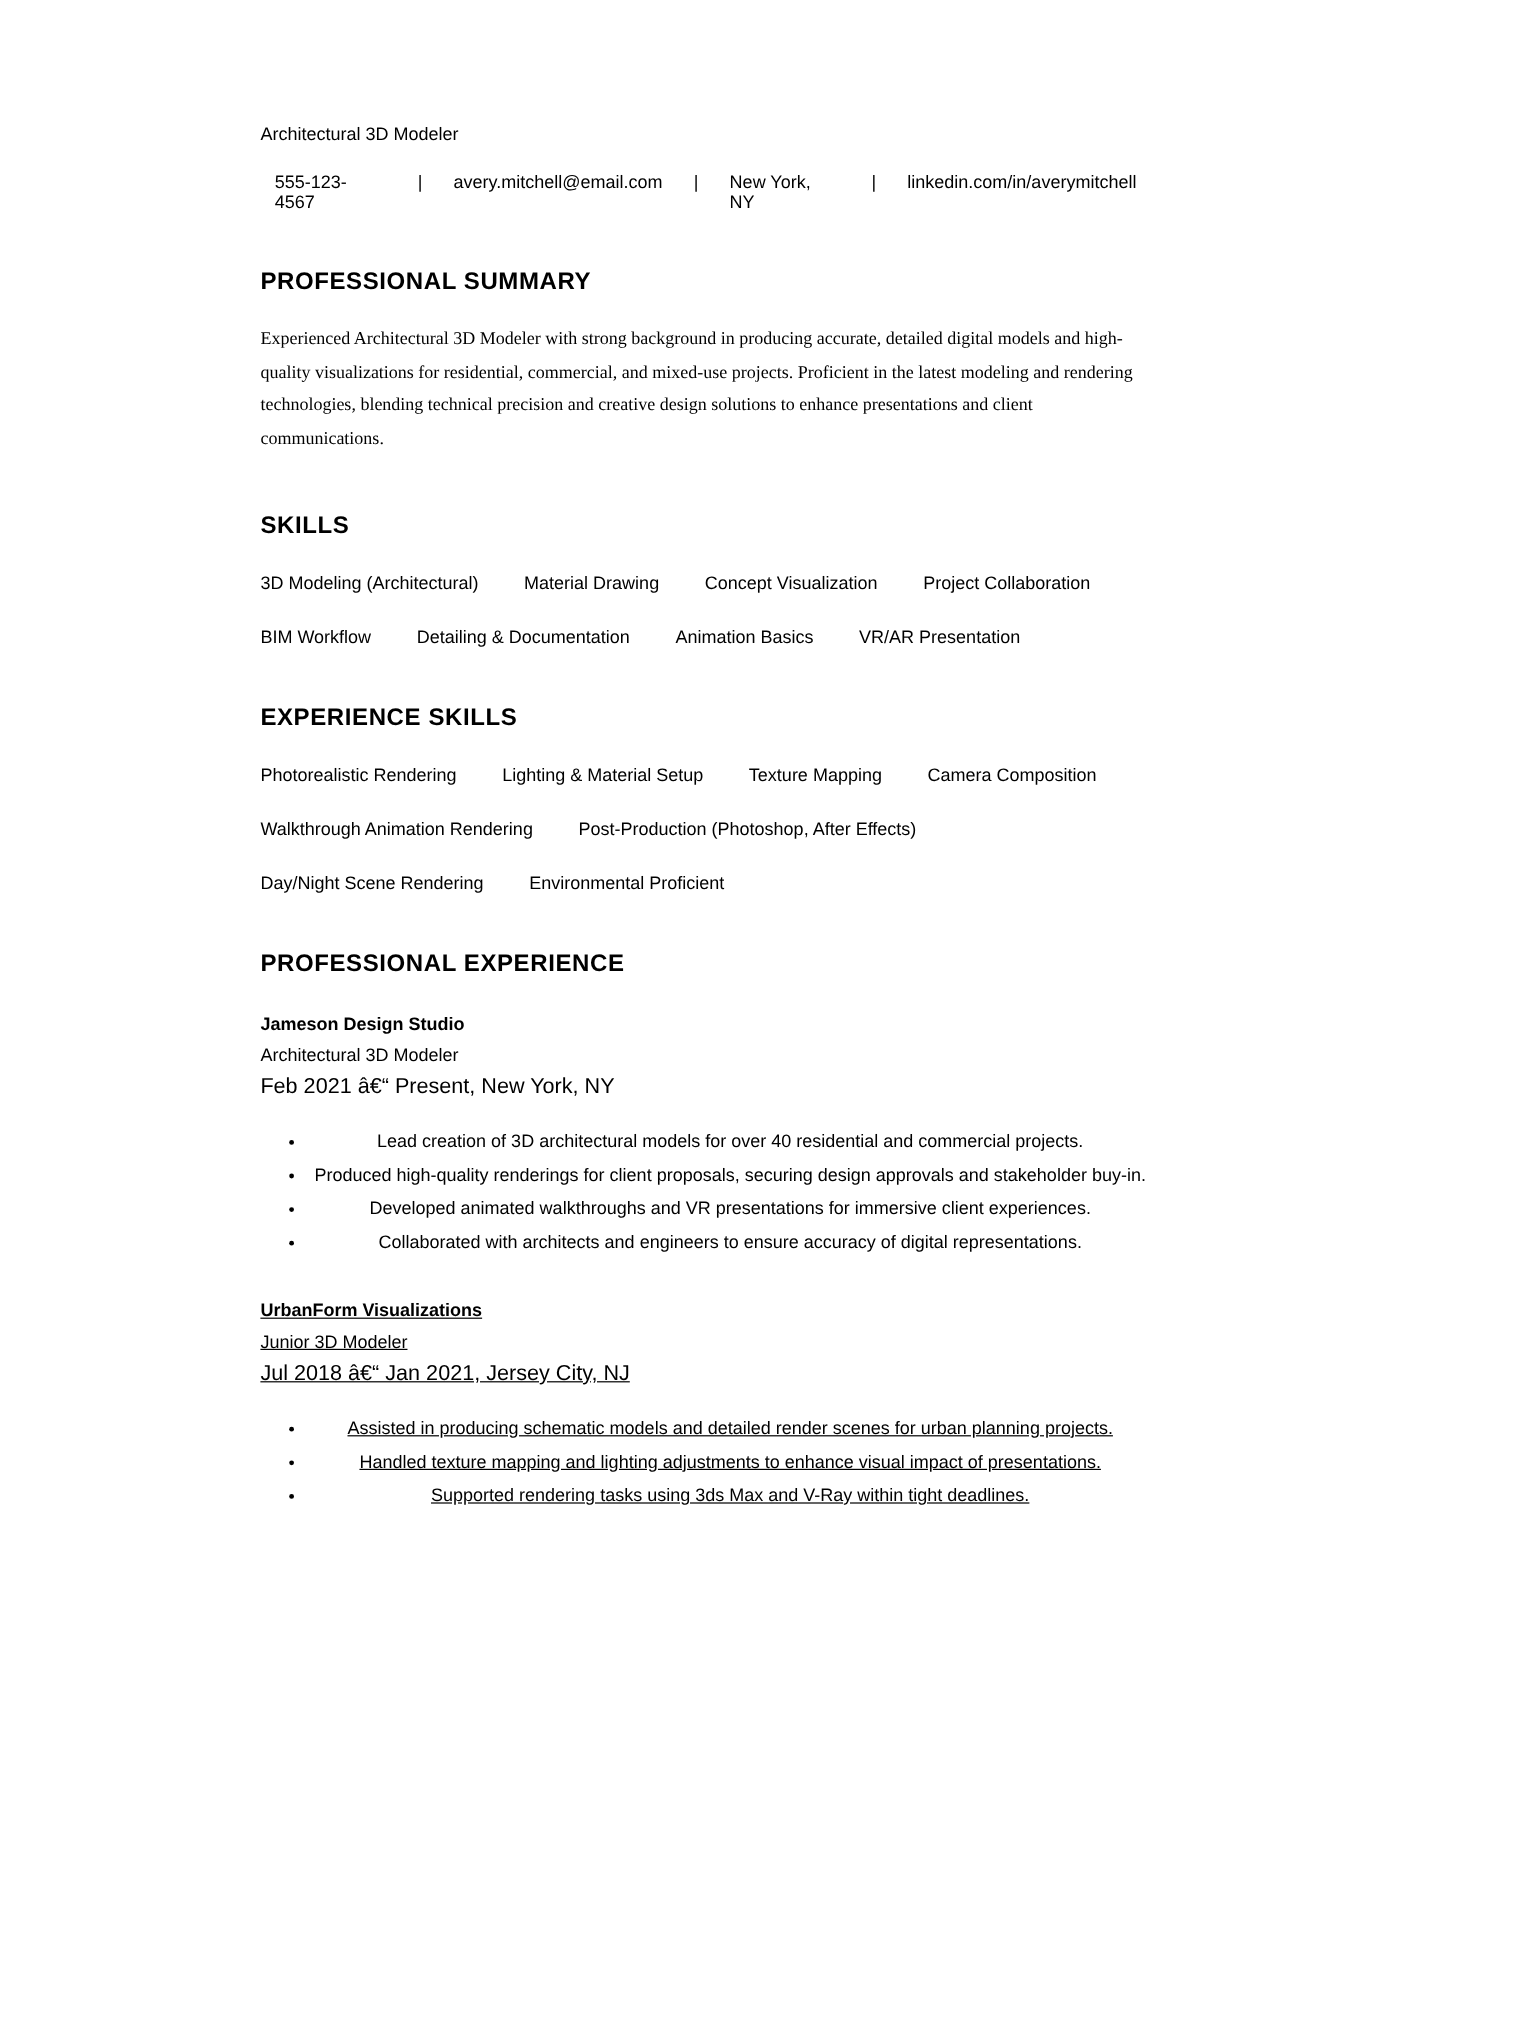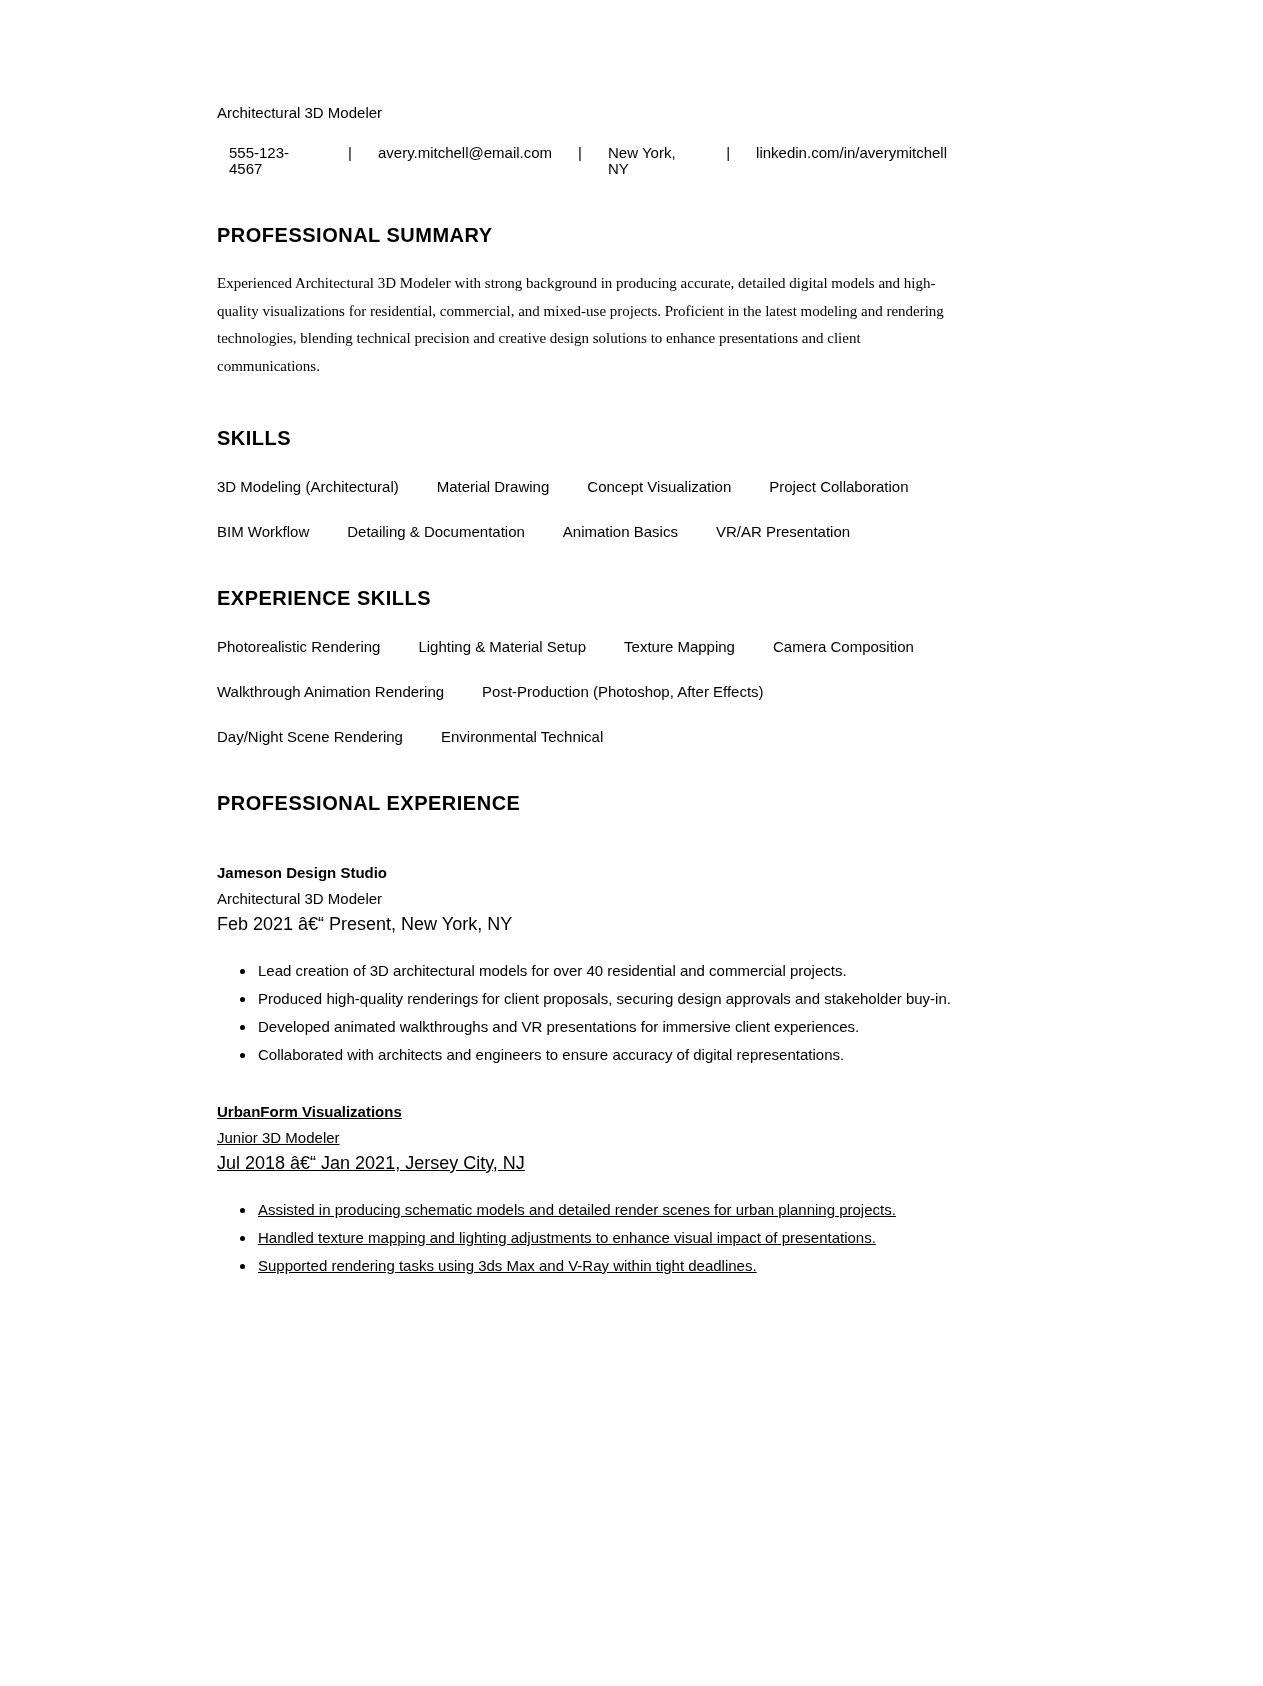--- a/index.html
+++ b/index.html
@@ -57,21 +57,21 @@
   .skills-list {
     display: flex;
     flex-wrap: wrap;
     column-gap: 38px;
     row-gap: 28px;
     margin-top: 31px;
     line-height: 17px;
   }
 
   
-  .entry { margin-top: 47px; }
+  .entry { margin-top: 28px; }
   .entry + .entry { margin-top: 29px; text-decoration: underline; }
   .entry h3 {
     font-size: 15px;
     font-weight: bold;
     line-height: 27px;
     margin: 0;
   }
   .entry .role {
     font-size: 15px;
     line-height: 26px;
@@ -79,20 +79,21 @@
   }
   .entry .date {
     font-size: 18px;
     line-height: 25px;
     margin: 0;
   }
   .entry ul {
     margin: 20px 0 0 0;
     padding: 0 0 0 39px;
     line-height: 28px;
+    text-align: center;
   }
   .entry li { margin: 0; padding-left: 2px; }
 </style>
 </head>
 <body>
 
 <div class="page">
   <div class="content">
 
     <div class="resume-header">
@@ -130,21 +131,21 @@
     <section>
       <h2>EXPERIENCE SKILLS</h2>
       <div class="skills-list">
         <span class="skill">Photorealistic Rendering</span>
         <span class="skill">Lighting &amp; Material Setup</span>
         <span class="skill">Texture Mapping</span>
         <span class="skill">Camera Composition</span>
         <span class="skill">Walkthrough Animation Rendering</span>
         <span class="skill">Post-Production (Photoshop, After Effects)</span>
         <span class="skill">Day/Night Scene Rendering</span>
-        <span class="skill">Environmental Technical</span>
+        <span class="skill">Environmental Proficient</span>
       </div>
     </section>
 
     <section>
       <h2>PROFESSIONAL EXPERIENCE</h2>
 
       <div class="entry">
         <h3>Jameson Design Studio</h3>
         <p class="role">Architectural 3D Modeler</p>
         <p class="date">Feb 2021 â€“ Present, New York, NY</p>

